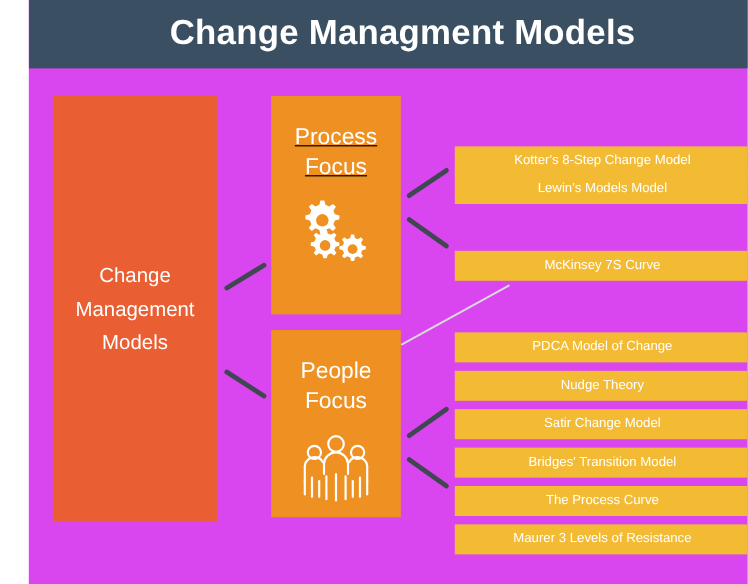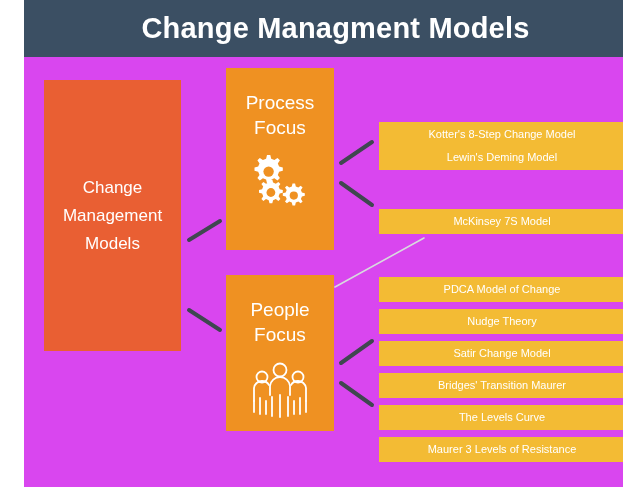--- a/index.html
+++ b/index.html
@@ -42,21 +42,21 @@
     line-height: 38px;
     white-space: nowrap;
   }
 
   
   .root-box {
     position: absolute;
     left: 20px;
     top: 80px;
     width: 137px;
-    height: 271px;
+    height: 355px;
     background: #e95f33;
     display: flex;
     align-items: center;
     justify-content: center;
   }
   .root-box-label {
     color: #ffffff;
     font-size: 17px;
     line-height: 28px;
     text-align: center;
@@ -66,21 +66,21 @@
   
   .focus-box {
     position: absolute;
     left: 202px;
     width: 108px;
     background: #ef9122;
     display: flex;
     flex-direction: column;
     align-items: center;
   }
-  .focus-box.process { top: 68px;  height: 182px; }
+  .focus-box.process { top: 80px;  height: 182px; text-decoration: underline; }
   .focus-box.people  { top: 275px; height: 156px; }
 
   .focus-label {
     color: #ffffff;
     font-size: 19px;
     line-height: 25px;
     text-align: center;
     margin-top: 22px;
     white-space: pre-line;
   }
@@ -192,38 +192,38 @@
           <path d="M57 40 v11"></path>
         </g>
       </svg>
     </div>
   </div>
 
   <div class="bar" style="top:122px">
     <span class="bar-label">Kotter's 8-Step Change Model</span>
   </div>
   <div class="bar" style="top:145px">
-    <span class="bar-label">Lewin's Deming Model</span>
+    <span class="bar-label">Lewin's Models Model</span>
   </div>
   <div class="bar" style="top:209px">
-    <span class="bar-label">McKinsey 7S Model</span>
+    <span class="bar-label">McKinsey 7S Curve</span>
   </div>
 
   <div class="bar" style="top:277px">
     <span class="bar-label">PDCA Model of Change</span>
   </div>
   <div class="bar" style="top:309px">
     <span class="bar-label">Nudge Theory</span>
   </div>
   <div class="bar" style="top:341px">
     <span class="bar-label">Satir Change Model</span>
   </div>
   <div class="bar" style="top:373px">
-    <span class="bar-label">Bridges' Transition Maurer</span>
+    <span class="bar-label">Bridges' Transition Model</span>
   </div>
   <div class="bar" style="top:405px">
-    <span class="bar-label">The Levels Curve</span>
+    <span class="bar-label">The Process Curve</span>
   </div>
   <div class="bar" style="top:437px">
     <span class="bar-label">Maurer 3 Levels of Resistance</span>
   </div>
 
 </div>
 
 </body></html>

